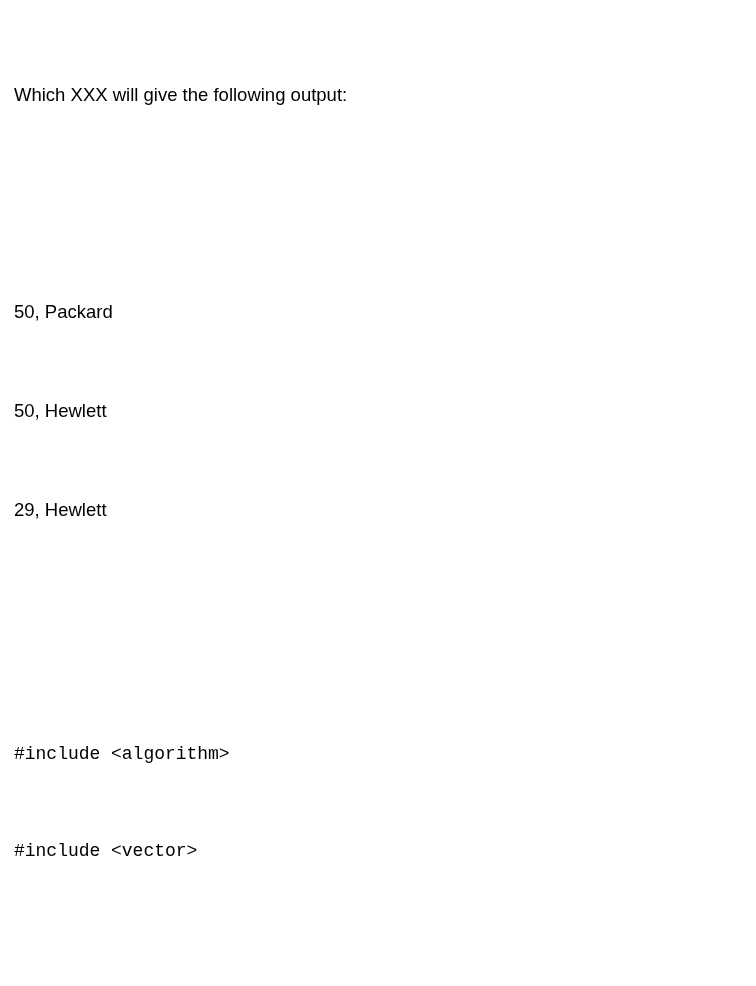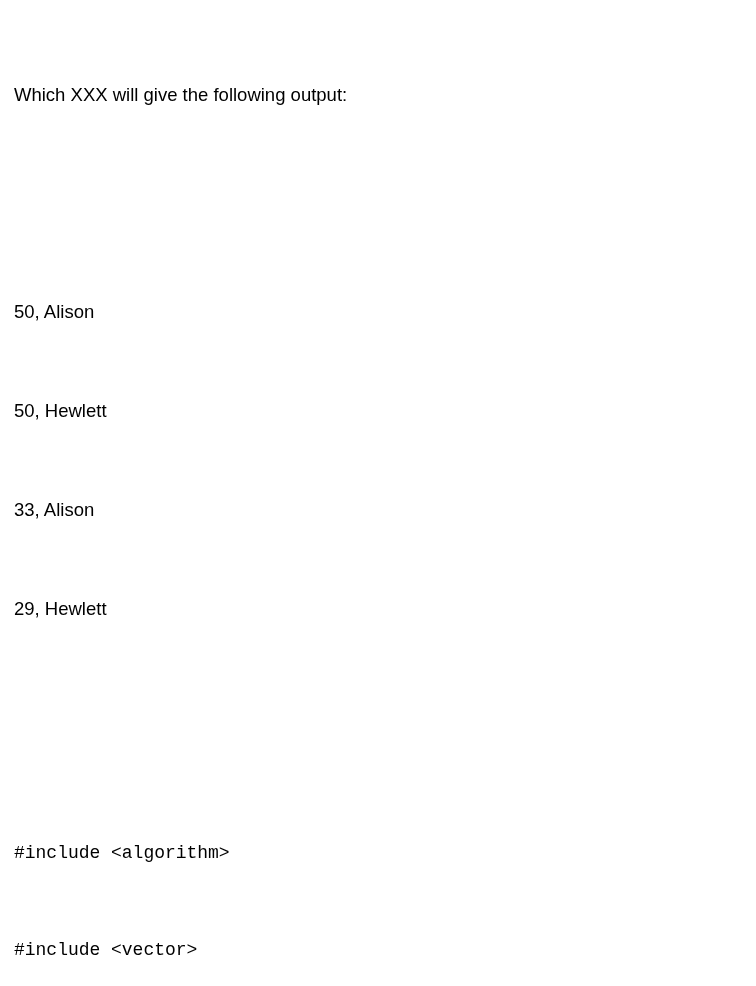--- a/index.html
+++ b/index.html
@@ -55,23 +55,22 @@
 </style>
 </head>
 <body>
 
 <div id="page">
 
   <div class="prose">
     <p class="question">Which XXX will give the following output:</p>
 
     <div>
-      <p class="out-line">50, Alison</p>
+      <p class="out-line">50, Packard</p>
       <p class="out-line">50, Hewlett</p>
-      <p class="out-line">33, Alison</p>
       <p class="out-line">29, Hewlett</p>
     </div>
   </div>
 
   <div class="code">
     <p class="line">#include &lt;algorithm&gt;</p>
     <p class="line">#include &lt;vector&gt;</p>
     
     
     

